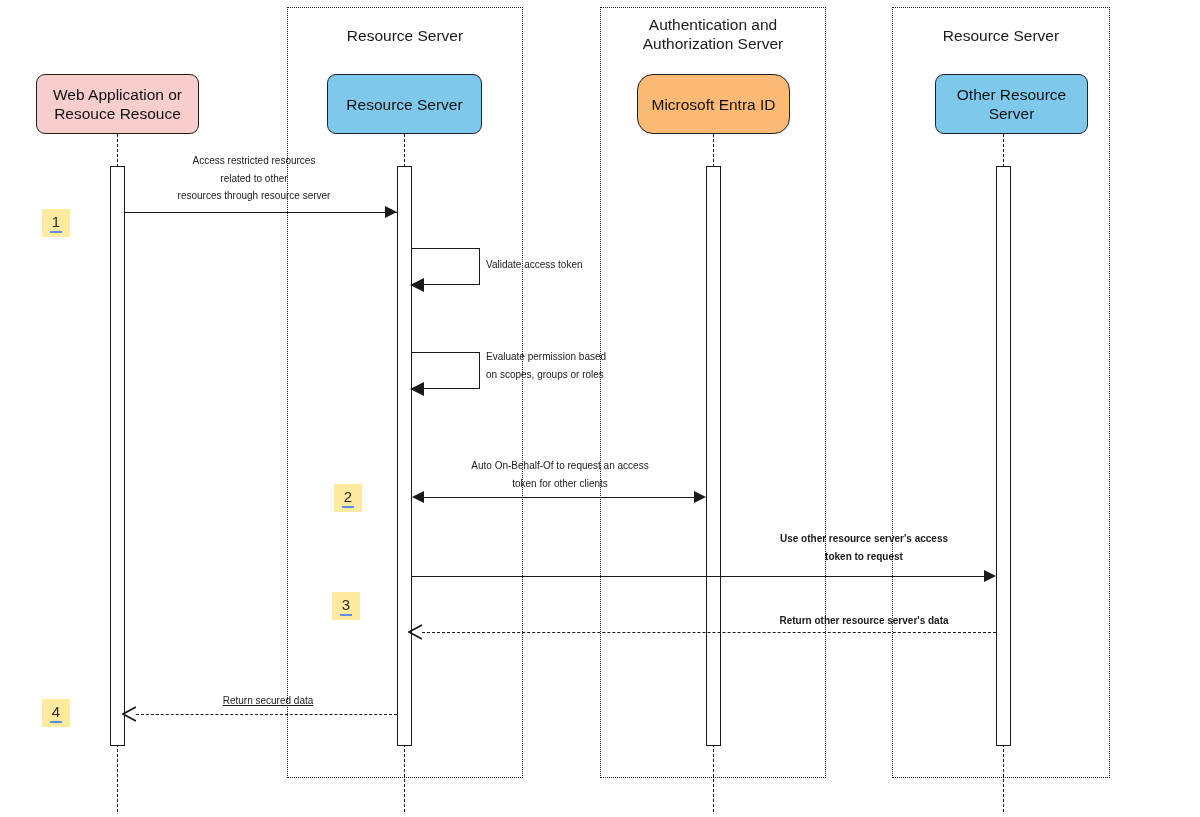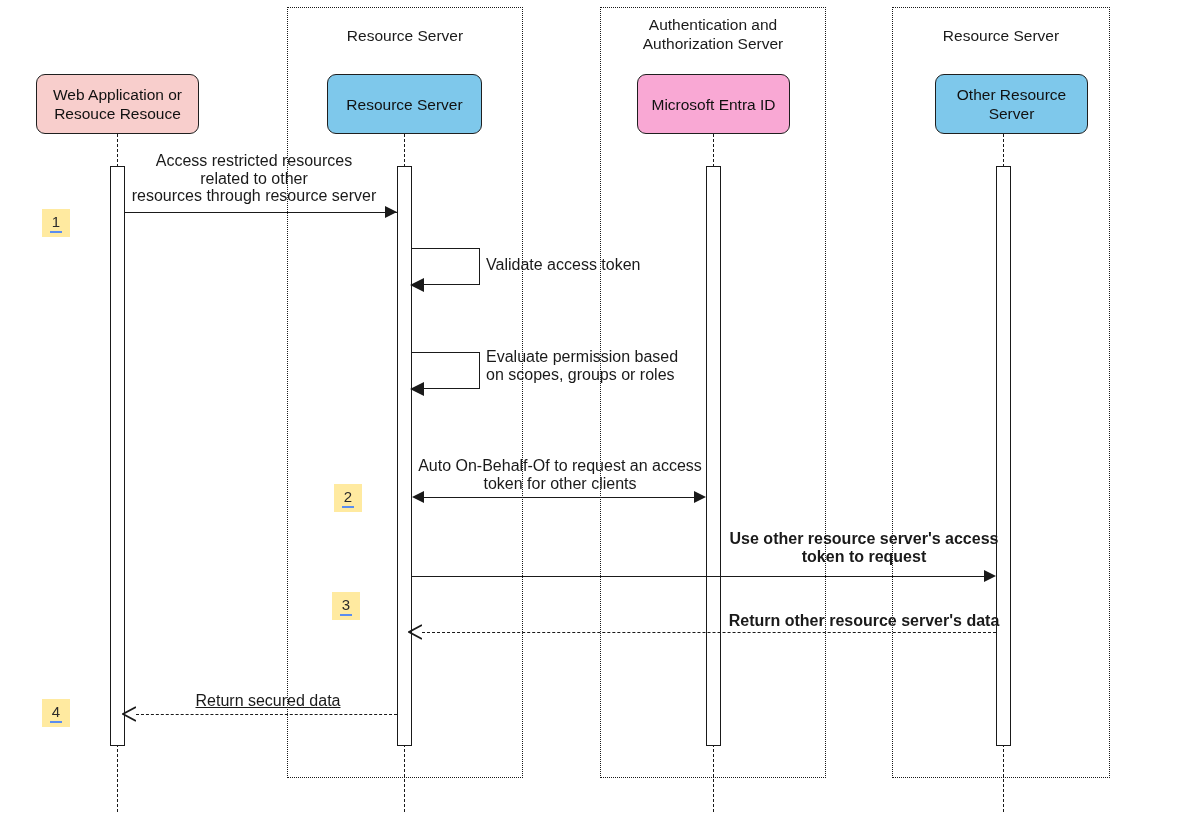--- a/index.html
+++ b/index.html
@@ -67,21 +67,21 @@
     position: absolute;
     height: 0;
     border-top: 1.6px solid #1a1a1a;
   }
   .msg-line.dashed {
     border-top: 1.6px dashed #1a1a1a;
   }
   .msg-label {
     position: absolute;
     text-align: center;
-    font-size: 16px;
+    font-size: 10px;
     line-height: 17.5px;
     color: #1a1a1a;
     white-space: pre-line;
   }
   .arrow-head {
     position: absolute;
     width: 0;
     height: 0;
   }
   .arrow-head.right-solid {
@@ -157,21 +157,21 @@
 
   <div class="actor-box" style="left:36px; top:74px; width:163px; height:60px; background:#f8cecc;">
     <span>Web Application or
 Resouce Resouce</span>
   </div>
 
   <div class="actor-box" style="left:327px; top:74px; width:155px; height:60px; background:#7ec8eb;">
     <span>Resource Server</span>
   </div>
 
-  <div class="actor-box" style="left:637px; top:74px; width:153px; height:60px; background:#f9a8d4;">
+  <div class="actor-box" style="left:637px; top:74px; width:153px; height:60px; background:#fdba74;border-radius:16px;">
     <span>Microsoft Entra ID</span>
   </div>
 
   <div class="actor-box" style="left:927px; top:74px; width:153px; height:60px; background:#7ec8eb;margin-left:8px;">
     <span>Other Resource
 Server</span>
   </div>
 
   <div class="msg-label" style="left:120px; top:152px; width:268px;">Access restricted resources
 related to other

